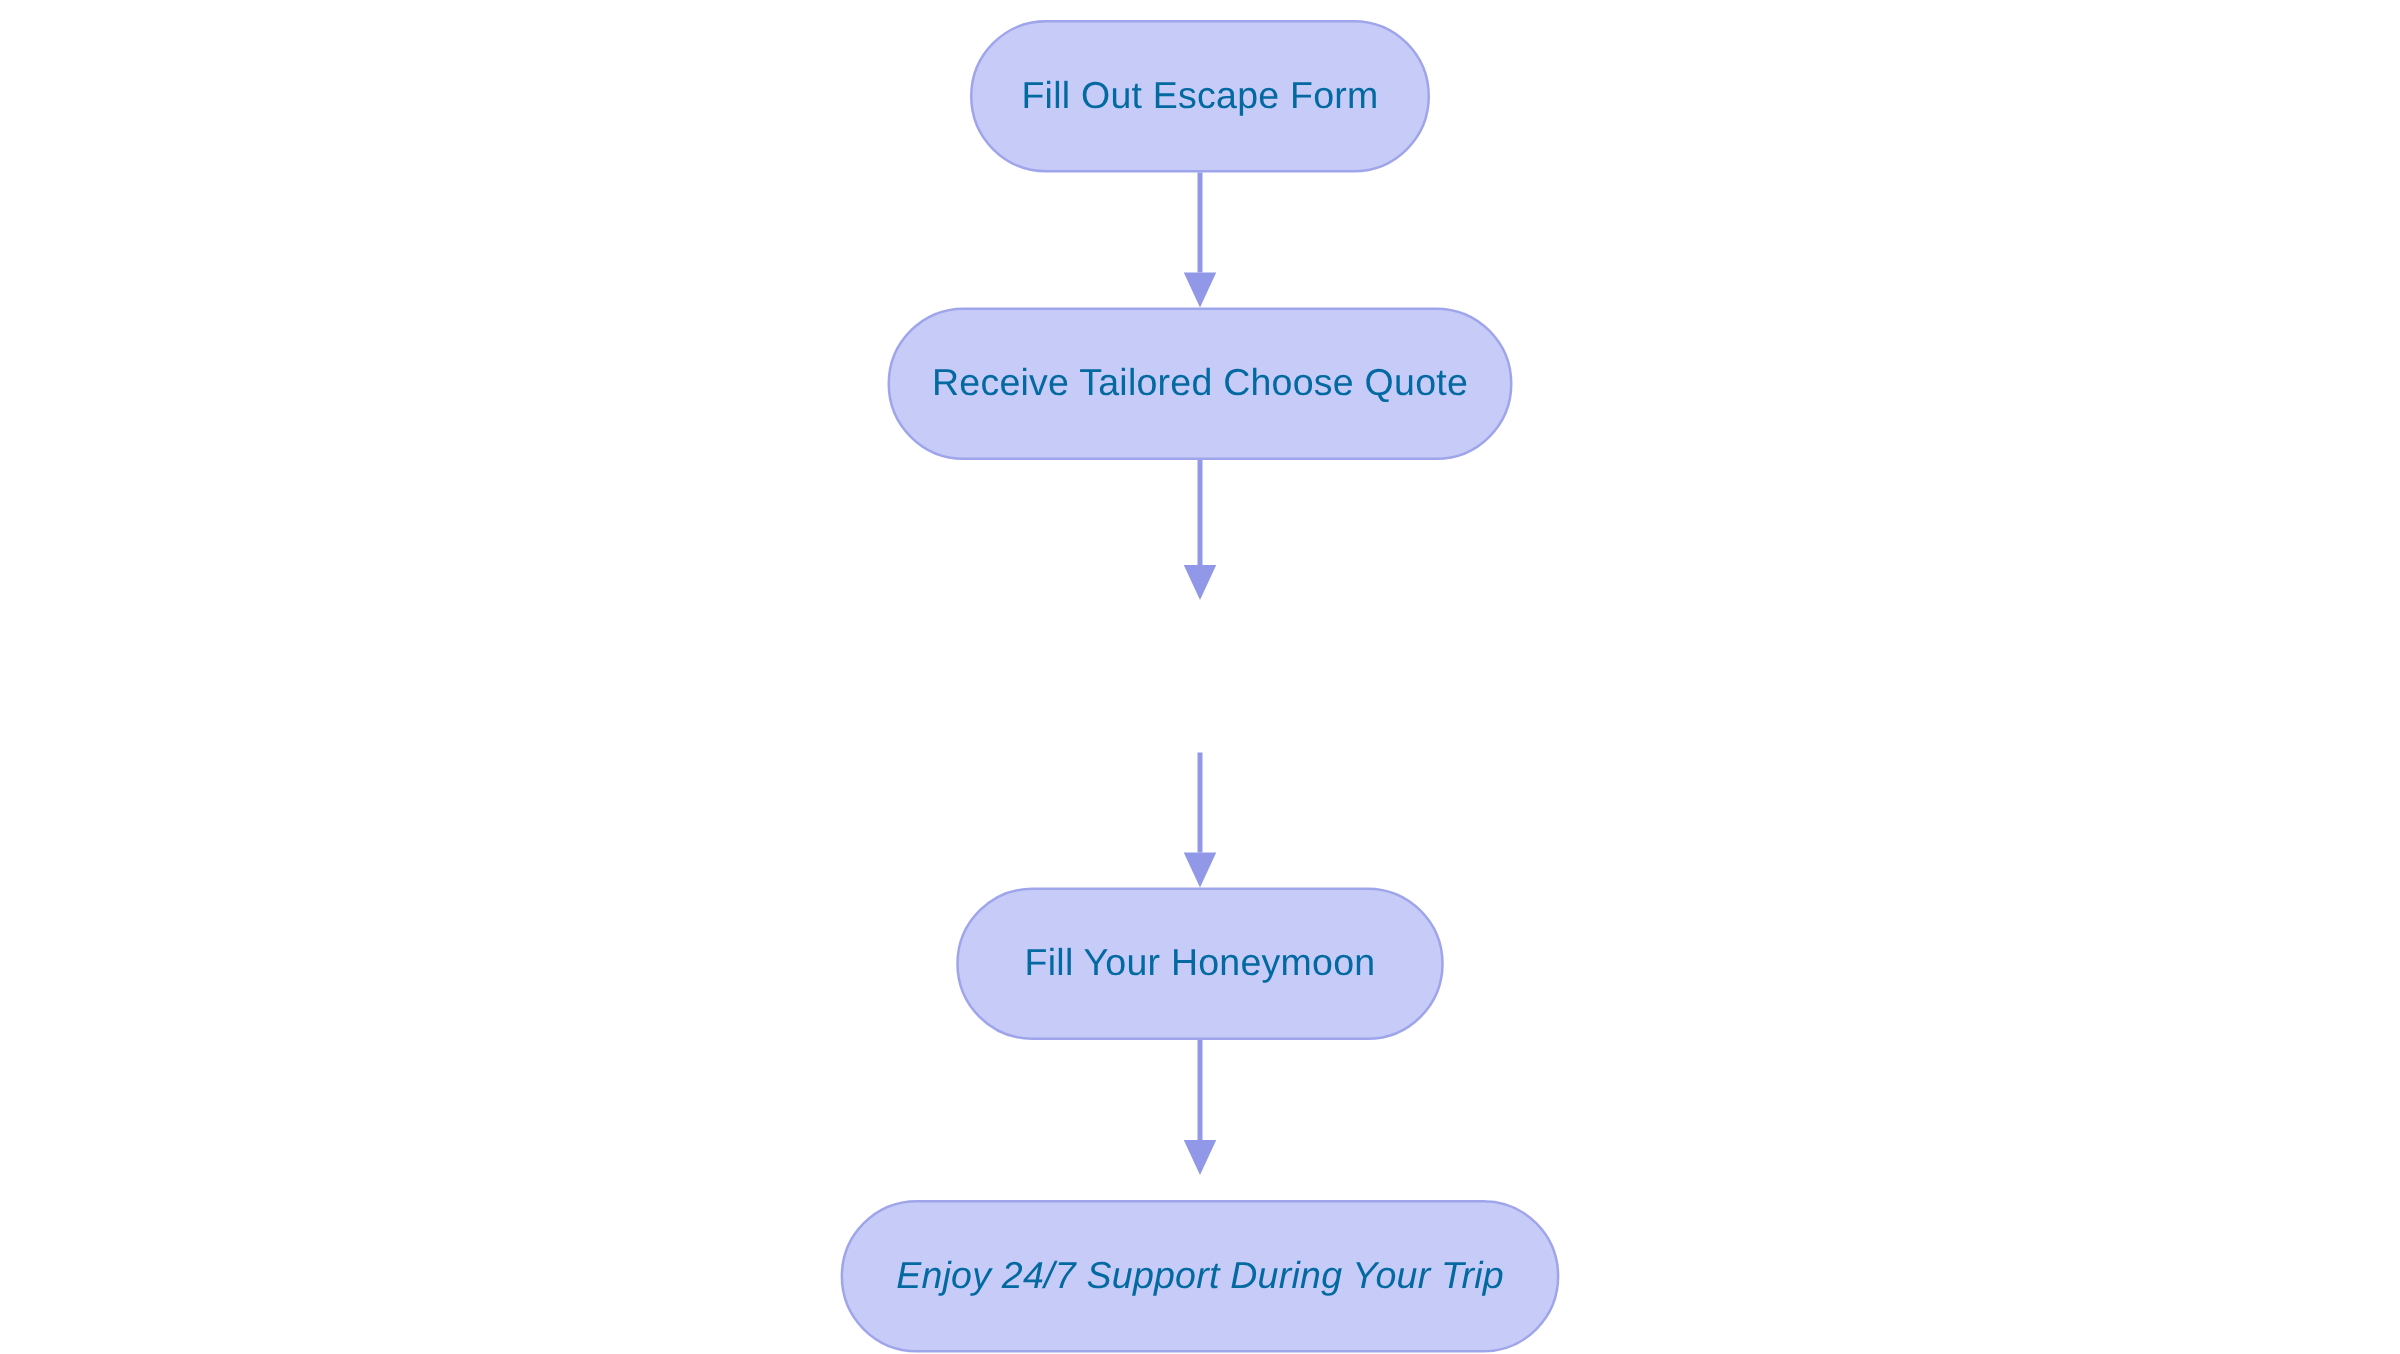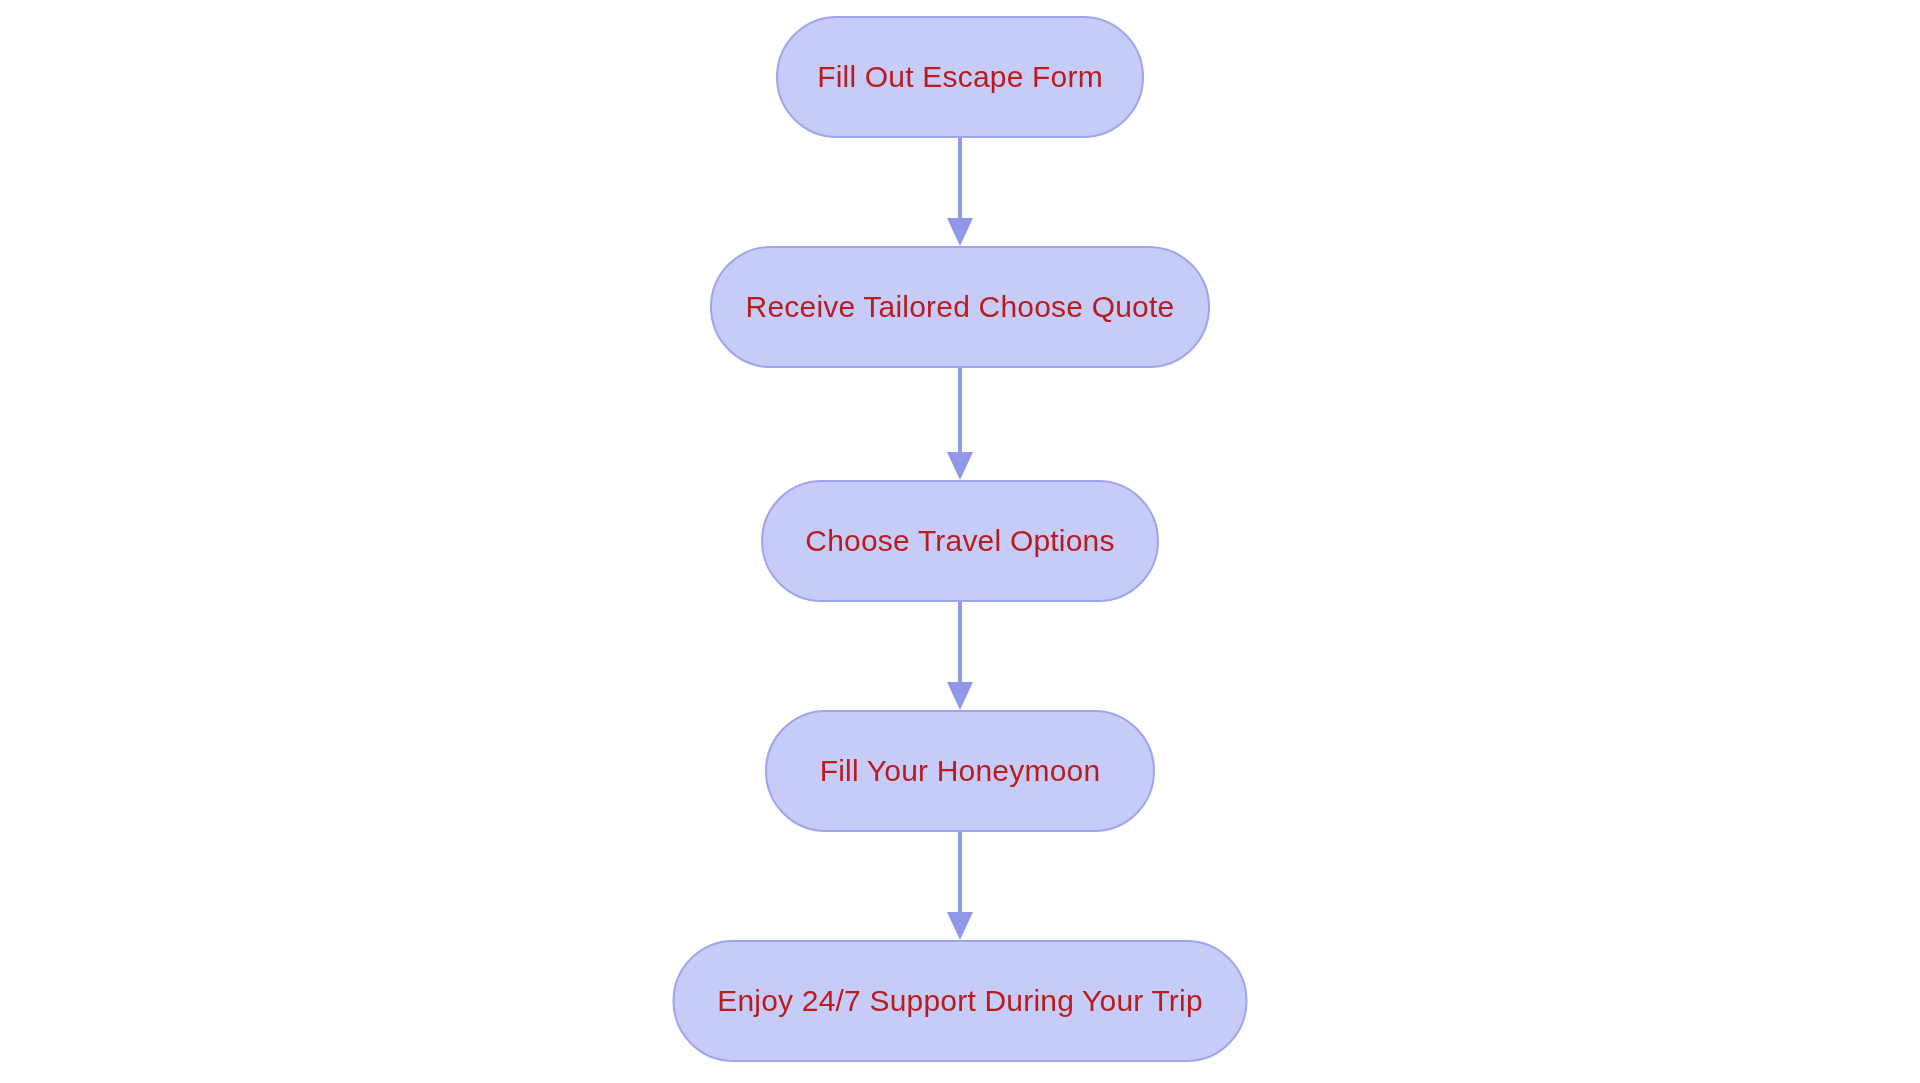--- a/index.html
+++ b/index.html
@@ -20,31 +20,31 @@
       left: 50%;
       transform: translateX(-50%);
       height: 122px;
       border-radius: 61px;
       background: #c7cbf8;
       border: 2px solid #9fa5ea;
       box-sizing: border-box;
       display: flex;
       align-items: center;
       justify-content: center;
-      color: #b91c1c;
+      color: #0369a1;
       font-size: 30px;
       font-weight: 400;
       letter-spacing: 0.2px;
     }
     .node span { white-space: nowrap; }
     .n1 { top: 16px;  width: 368px; }
     .n2 { top: 246px; width: 500px; }
     .n3 { top: 480px; width: 398px; }
     .n4 { top: 710px; width: 390px; }
-    .n5 { top: 940px; width: 575px; }
+    .n5 { top: 960px; width: 575px; font-style: italic; }
 
     .arrow {
       position: absolute;
       left: 50%;
       transform: translateX(-50%);
       display: flex;
       flex-direction: column;
       align-items: center;
     }
     .arrow-line {
@@ -81,23 +81,20 @@
 
   <div class="node n2">
     <span>Receive Tailored Choose Quote</span>
   </div>
 
   <div class="arrow a2">
     <div class="arrow-line"></div>
     <div class="arrow-head"></div>
   </div>
 
-  <div class="node n3">
-    <span>Choose Travel Options</span>
-  </div>
 
   <div class="arrow a3">
     <div class="arrow-line"></div>
     <div class="arrow-head"></div>
   </div>
 
   <div class="node n4">
     <span>Fill Your Honeymoon</span>
   </div>
 

